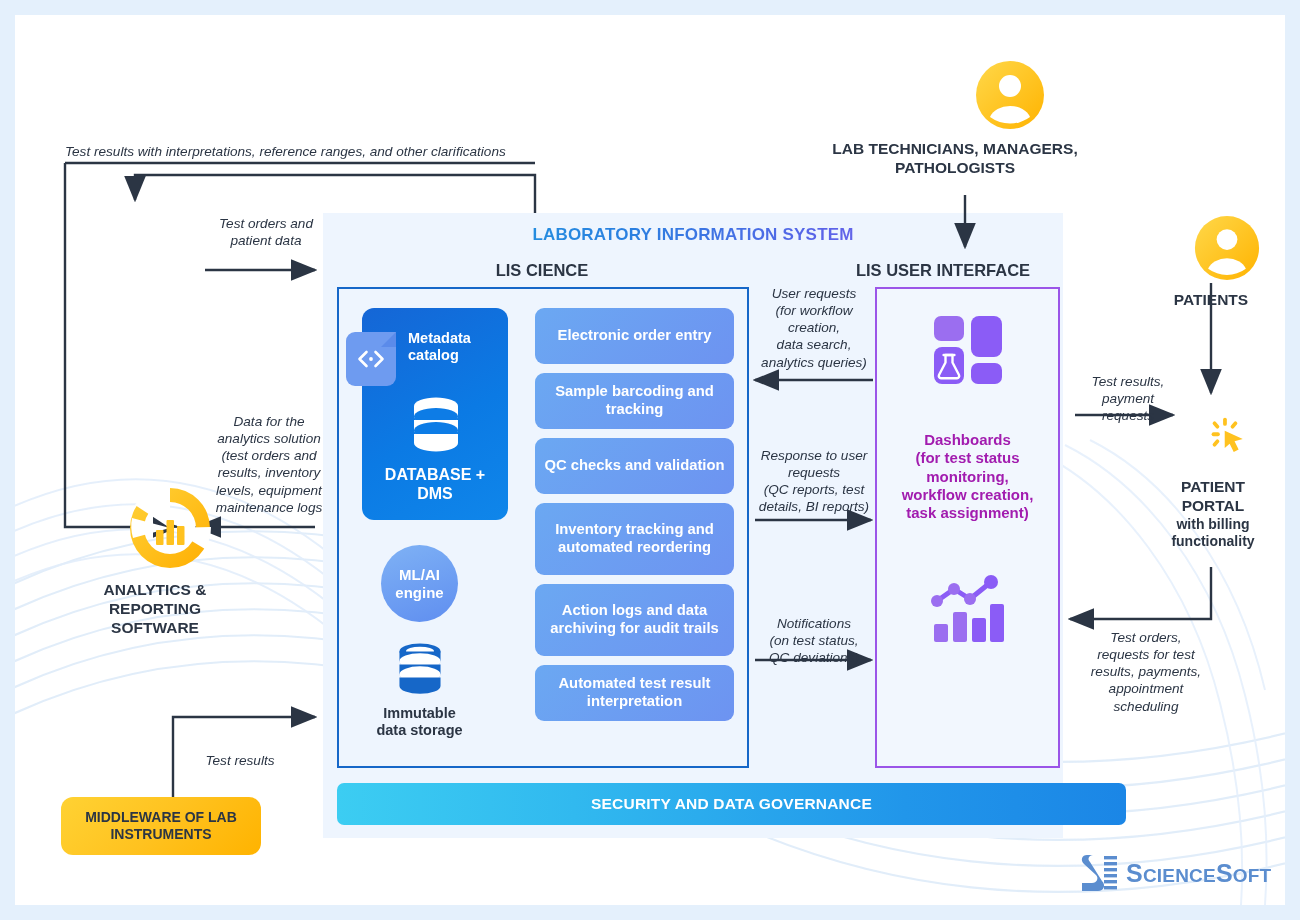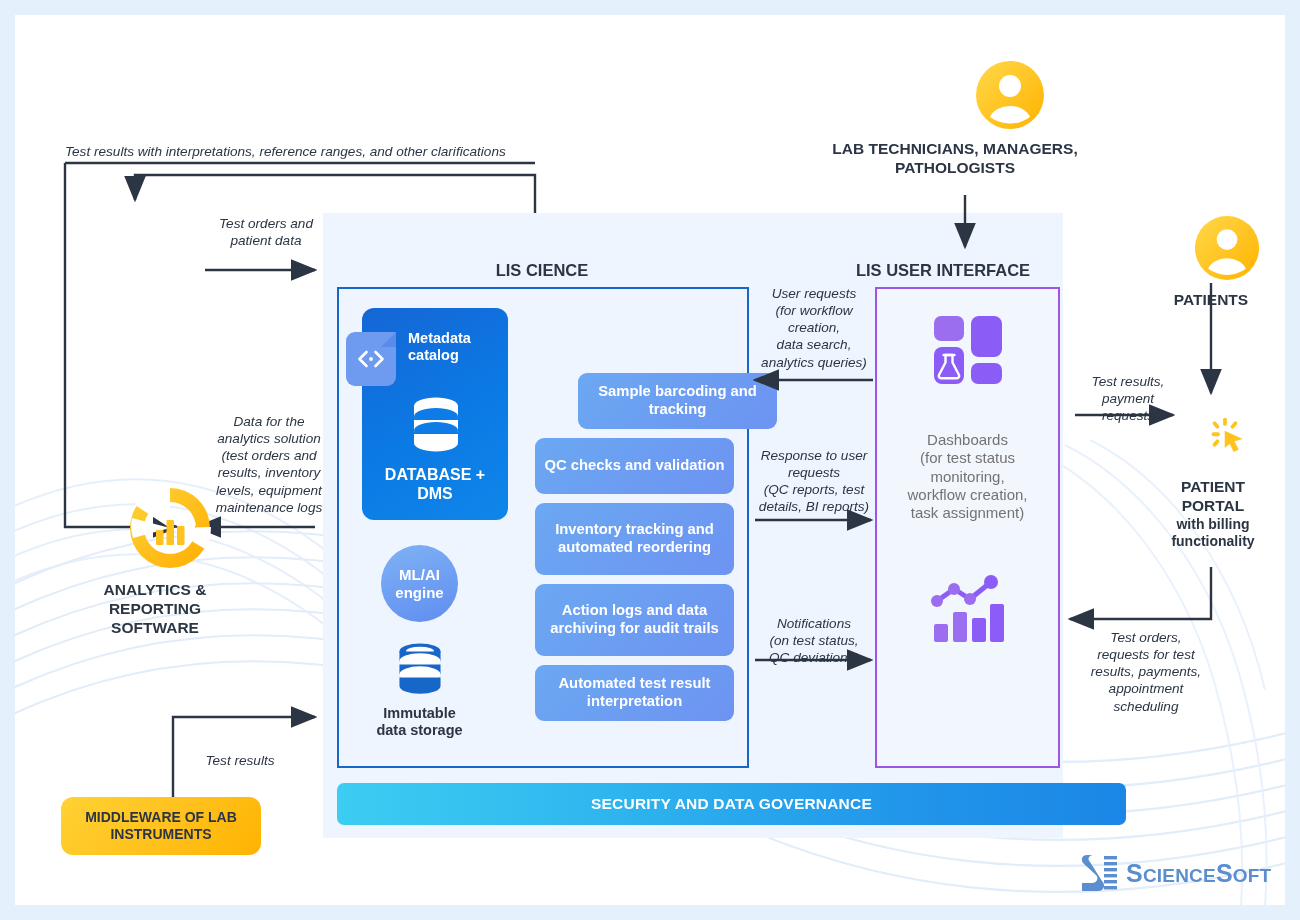--- a/index.html
+++ b/index.html
@@ -97,21 +97,21 @@
     display:flex; align-items:center; justify-content:center; text-align:center;
     padding:4px 8px;
   }
 
   
   #ui-box {
     position:absolute; left:552px; top:74px; width:185px; height:481px;
     border:2px solid #9b55e8; background:#f2f7fe;
   }
   .ui-item { position:absolute; left:0; width:100%; text-align:center; }
-  .ui-item .txt { font-size:15px; font-weight:normal; line-height:1.22; color:#737373; padding:0 6px;margin-top:44px; }
+  .ui-item .txt { font-size:15px; font-weight:bold; line-height:1.22; color:#a21caf; padding:0 6px;margin-top:44px; }
 
   
   #security-bar {
     position:absolute; left:14px; top:570px; width:789px; height:42px;
     border-radius:7px;
     background:linear-gradient(90deg,#3ccdf2 0%,#31b9ef 30%,#2196ea 72%,#1b86e6 100%);
     color:#fff; font-size:15.5px; font-weight:bold; letter-spacing:.2px;
     display:flex; align-items:center; justify-content:center;
   }
 
@@ -163,20 +163,21 @@
     </g>
     <g fill="none" stroke="#e6f0fc" stroke-width="2" opacity=".9">
       <path d="M1050,430 C1130,470 1200,560 1230,680 C1248,750 1255,820 1250,890"></path>
       <path d="M1075,425 C1155,465 1222,555 1250,675"></path>
       <path d="M1025,438 C1105,478 1175,568 1205,688 C1223,758 1230,828 1226,890"></path>
     </g>
   </svg>
 
   <div id="lis-panel">
 
+    <div id="lis-title">LABORATORY INFORMATION SYSTEM</div>
     <div id="backend-label">LIS CIENCE</div>
     <div id="ui-label">LIS USER INTERFACE</div>
 
     <div id="backend-box">
 
       <div id="db-card">
         <div id="db-badge">
           <svg width="30" height="18" viewBox="0 0 30 18">
             <path d="M10.5,2 L3.5,9 L10.5,16" fill="none" stroke="#ffffff" stroke-width="2.6" stroke-linecap="round" stroke-linejoin="round"></path>
             <circle cx="15" cy="9" r="1.9" fill="#ffffff"></circle>
@@ -217,21 +218,22 @@
           <path d="M8,24 v10 a22,8.5 0 0 0 44,0 v-10" fill="#1667c8"></path>
           <ellipse cx="30" cy="34.5" rx="22" ry="8.5" fill="#ffffff"></ellipse>
           <path d="M8,38 v9 a22,8.5 0 0 0 44,0 v-9" fill="#1667c8"></path>
         </svg>
         <div class="lbl">
           <span>Immutable</span><br>
           <span>data storage</span>
         </div>
       </div>
 
-      <div class="feat" style="top:84px;  height:56px;margin-left:43px;">Sample barcoding and tracking</div>
+      <div class="feat" style="top:19px;  height:56px;">Electronic order entry</div>
+      <div class="feat" style="top:84px;  height:56px;">Sample barcoding and tracking</div>
       <div class="feat" style="top:149px; height:56px;">QC checks and validation</div>
       <div class="feat" style="top:214px; height:72px;">Inventory tracking and automated reordering</div>
       <div class="feat" style="top:295px; height:72px;">Action logs and data archiving for audit trails</div>
       <div class="feat" style="top:376px; height:56px;">Automated test result interpretation</div>
     </div>
 
     <div id="ui-box">
 
       <div class="ui-item" style="top:24px;">
         <svg width="74" height="74" viewBox="0 0 74 74" style="display:block;margin:0 auto 10px;">

